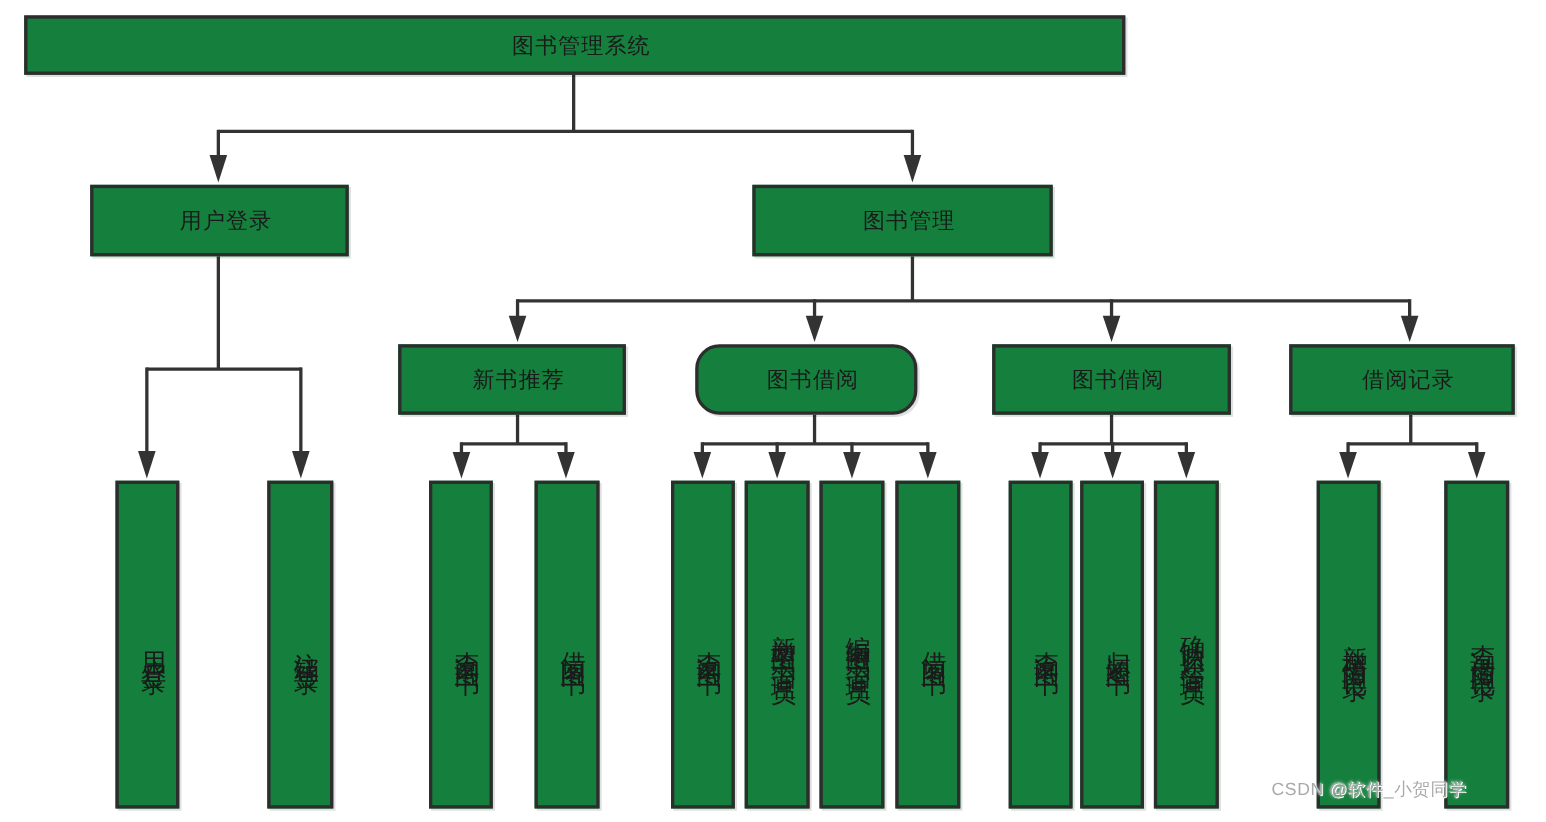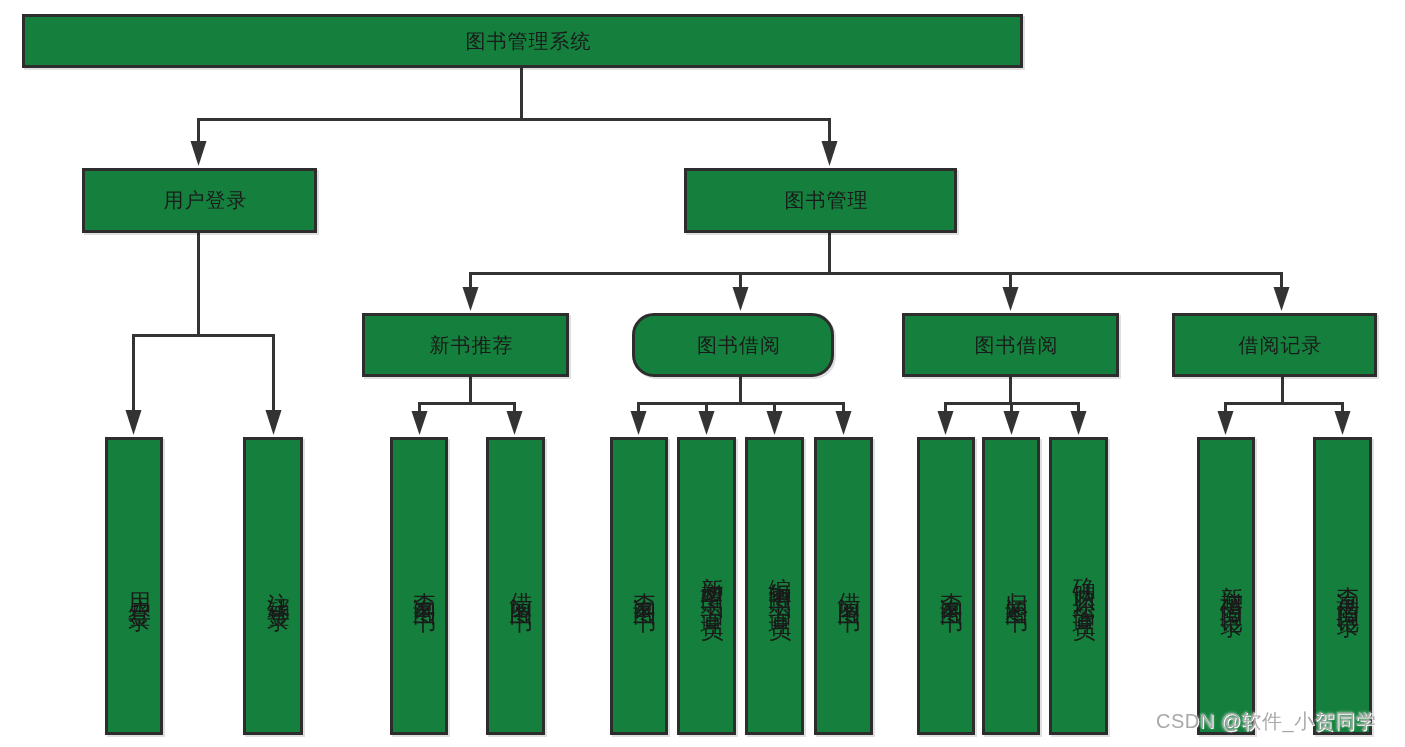--- a/index.html
+++ b/index.html
@@ -41,21 +41,21 @@
     letter-spacing: 6px;
     line-height: 1.05;
     top: 437px;
     height: 298px;
   }
   #watermark {
     position: absolute;
     left: 1156px;
     top: 708px;
     z-index: 5;
-    font-size: 20px;
+    font-size: 16px;
     color: #a9a9a9;
     letter-spacing: 0.5px;
     white-space: nowrap;
     text-shadow: 0 0 3px #ffffff, 1px 1px 0 #ffffff;
   }
 </style>
 </head>
 <body>
 
 <div id="canvas">

